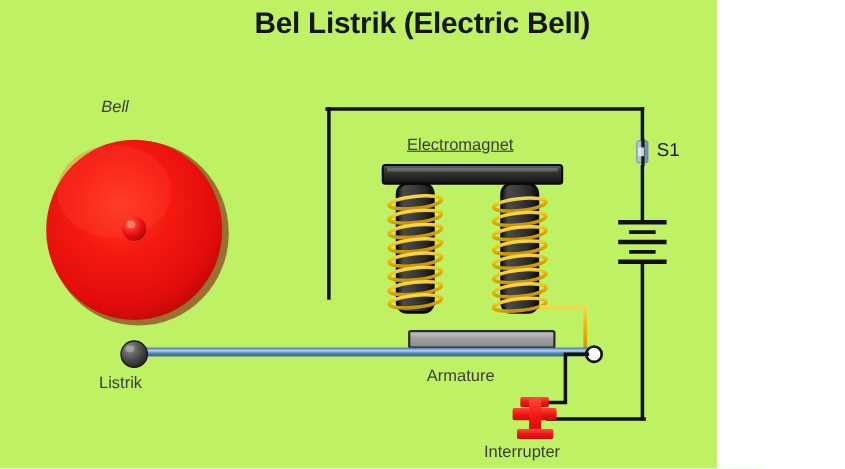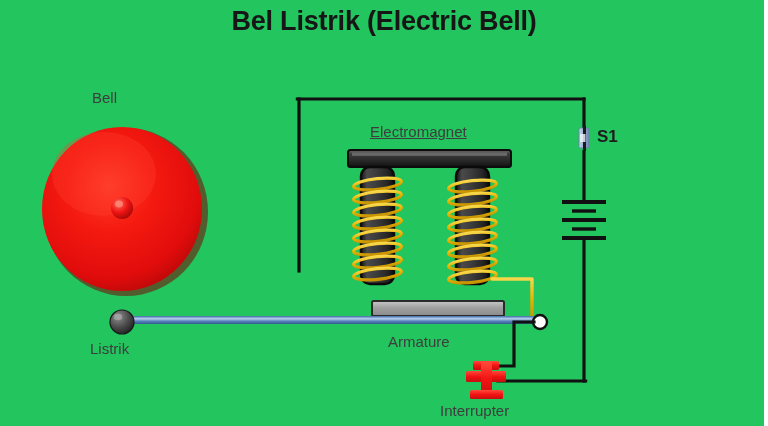--- a/index.html
+++ b/index.html
@@ -10,46 +10,46 @@
   body {
     width: 768px;
     height: 426px;
     position: relative;
     overflow: hidden;
     font-family: "Liberation Sans", sans-serif;
   }
   #diagram-root {
     position: absolute;
     left: 0; top: 0;
-    width: 764px;
+    width: 652px;
     height: 426px;
-    background: #22c55e;
+    background: #bef264;
   }
   #page-title {
     position: absolute;
     left: 0;
     top: 6px;
     width: 768px;
     text-align: center;
     font-size: 27px;
     font-weight: bold;
     color: #161616;
     letter-spacing: -0.2px;
     font-family: "Liberation Sans", sans-serif;
   }
   .lbl {
     position: absolute;
     font-size: 15px;
     color: #3d3d3d;
     font-family: "Liberation Sans", sans-serif;
     white-space: nowrap;
   }
-  #label-bell   { left: 92px;  top: 89px; }
+  #label-bell   { left: 92px;  top: 89px; font-style: italic; }
   #label-electromagnet { left: 370px; top: 123px; text-decoration: underline; }
-  #label-s1     { left: 597px; top: 127px; color:#1d1d1d; font-size:17px; font-weight:700; }
+  #label-s1     { left: 597px; top: 127px; color:#1d1d1d; font-size:17px; font-weight:400; }
   #label-power  { left: 606px; top: 205px; font-size:16px; color:#2a2a2a; }
   #label-striker{ left: 90px;  top: 340px; }
   #label-armature{ left: 388px; top: 333px; }
   #label-interrupter{ left: 440px; top: 402px; text-align: right; }
   svg#scene {
     position: absolute;
     left: 0; top: 0;
     width: 768px;
     height: 426px;
   }

